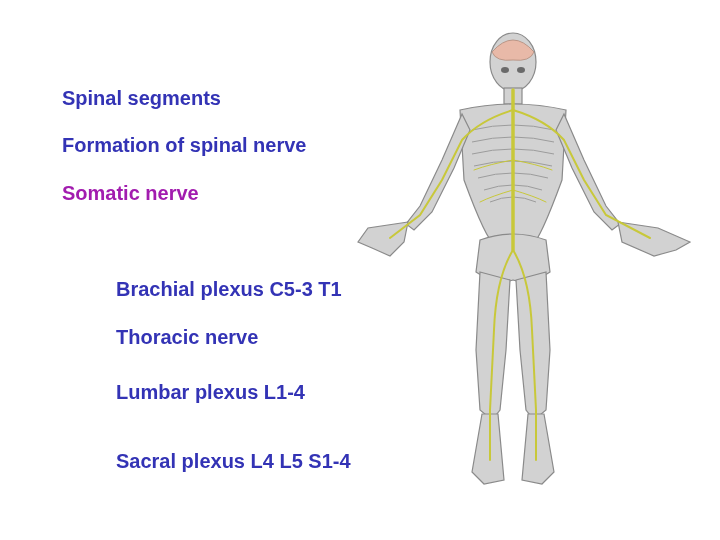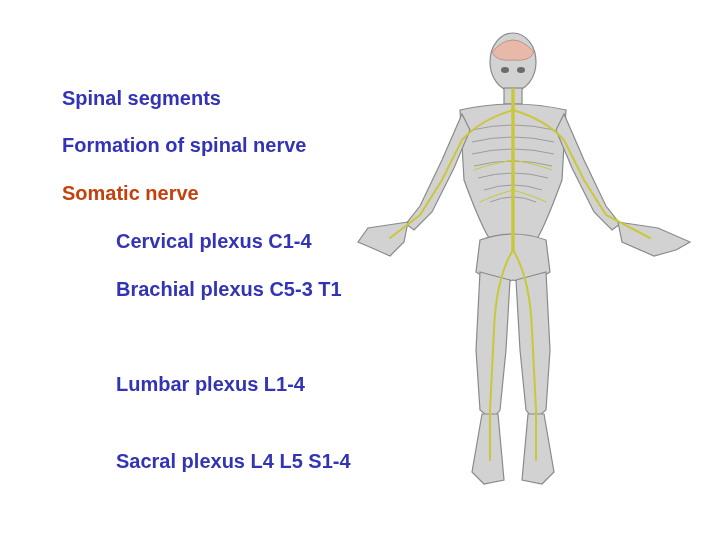--- a/index.html
+++ b/index.html
@@ -26,21 +26,21 @@
     .item {
       position: absolute;
       font-weight: bold;
       font-size: 20px;
       line-height: 24px;
       white-space: nowrap;
       color: #3333b5;
     }
     .item.level1 { left: 62px; }
     .item.level2 { left: 116px; }
-    .item.dark { color: #c2410c; }
+    .item.dark { color: #a21caf; }
     .figure {
       position: absolute;
       left: 350px;
       top: 10px;
       width: 360px;
       height: 500px;
       z-index: 1;
     }
   </style>
 </head>
@@ -102,19 +102,19 @@
       <path d="M163 150 Q186 154 202 160" stroke-width="1"></path>
       <path d="M163 180 Q142 186 130 192" stroke-width="1"></path>
       <path d="M163 180 Q184 186 196 192" stroke-width="1"></path>
     </g>
   </svg>
 
   <div class="outline">
     <div class="item level1" style="top:86px;">Spinal segments</div>
     <div class="item level1" style="top:133px;">Formation of spinal nerve</div>
     <div class="item level1 dark" style="top:181px;">Somatic nerve</div>
-    <div class="item level2" style="top:229px;">Cervical plexus C1-4</div>
     <div class="item level2" style="top:277px;">Brachial plexus C5-3 T1</div>
-    <div class="item level2" style="top:372px;">Lumbar plexus L1-4</div>
+    <div class="item level2" style="top:325px;">Thoracic nerve</div>
+    <div class="item level2" style="top:380px;">Lumbar plexus L1-4</div>
     <div class="item level2" style="top:421px;margin-top:28px;">Sacral plexus L4 L5 S1-4</div>
   </div>
 
 </div>
 
 </body></html>

